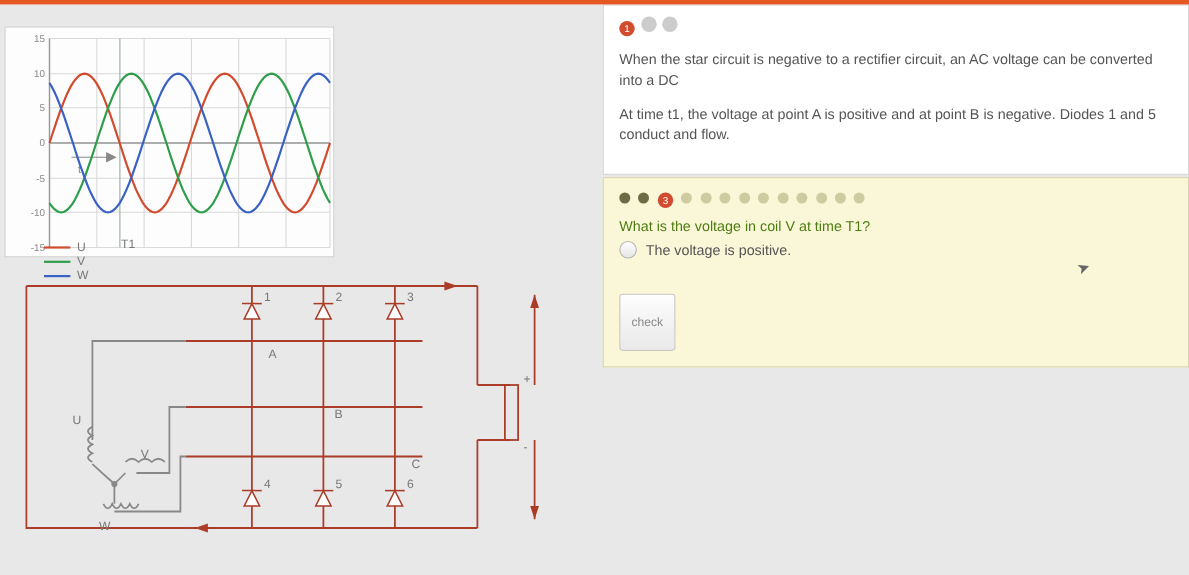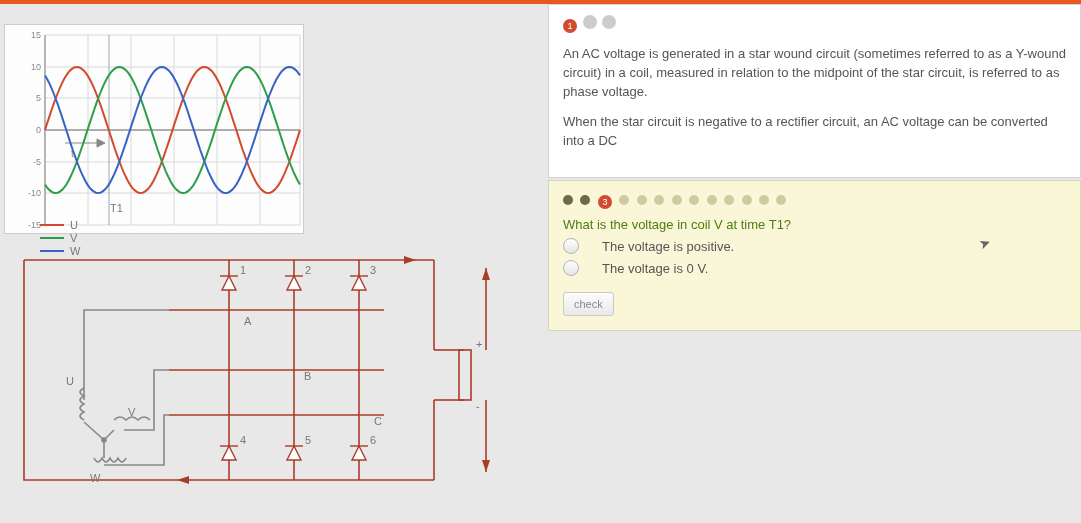--- a/index.html
+++ b/index.html
@@ -54,53 +54,53 @@
   }
   .q-nav { margin-bottom: 8px; }
   .q-dot {
     display:inline-block; width:10px; height:10px; border-radius:50%;
     background:#cfcba0; margin-right:3px;
   }
   .q-dot.fill { background:#6e6a45; }
   .q-dot.active { background:#d34b2e; color:#fff; width:14px; height:14px; line-height:14px; font-size:9px; text-align:center; }
   .q-text { font-size:13px; color:#4d7c0f; margin-bottom:2px; }
   .option {
-    display:flex; align-items:center; gap:23px;
+    display:flex; align-items:center; gap:8px;
     font-size:13px; color:#555; margin:6px 0;
   }
   .radio {
     width:16px; height:16px; border-radius:50%;
     border:1px solid #b4b4b4;
     background:linear-gradient(#fff,#e5e5e5);
     flex:0 0 auto;
   }
   .check-btn {
-    margin-top:10px;
+    margin-top:26px;
     font-size:11px; color:#888;
-    padding:5px 10px;
+    padding:19px 10px;
     border:1px solid #c8c8c8;
     background:linear-gradient(#fdfdfd,#e9e9e9);
     border-radius:3px;
     cursor:pointer;
   }
   
   .graph-box {
     position:absolute; top:4px; left:4px;
     width:300px; height:210px;
     background:#fdfdfd;
     border:1px solid #ccc;
     margin-top:20px;
   }
   .legend {
     position:absolute; top:218px; left:40px;
     font-size:11px; color:#777;
   }
   .legend div { display:flex; align-items:center; gap:6px; margin:1px 0;}
   .legend .swatch { width:24px; height:2px; }
-  .t1-label { position:absolute; top:202px; left:110px; font-size:11px; color:#777; }
+  .t1-label { position:absolute; top:216px; left:110px; font-size:11px; color:#777; }
   
   .circuit-box {
     position:absolute; top:230px; left:4px;
     width:520px; height:290px;
   }
   .cursor-arrow {
     position:absolute; right:90px; top:235px;
     font-size:14px; color:#666;
     transform:rotate(-20deg);
   }
@@ -282,22 +282,22 @@
 </div>
 
 <div class="right-panel">
 
   <div class="explanation">
     <div class="sub-nav">
       <span class="sub-dot active">1</span>
       <span class="sub-dot"></span>
       <span class="sub-dot"></span>
     </div>
-    <p>An AC voltage is generated in a star wound circuit (sometimes referred to as a Y-wound circuit) in a coil, measured in relation to the midpoint of the star circuit, is referred to as phase voltage.</p>
     <p>When the star circuit is negative to a rectifier circuit, an AC voltage can be converted into a DC</p>
+    <p>At time t1, the voltage at point A is positive and at point B is negative. Diodes 1 and 5 conduct and flow.</p>
   </div>
 
   <div class="question">
     <div class="q-nav">
       <span class="q-dot fill"></span>
       <span class="q-dot fill"></span>
       <span class="q-dot active">3</span>
       <span class="q-dot"></span>
       <span class="q-dot"></span>
       <span class="q-dot"></span>
@@ -308,22 +308,18 @@
       <span class="q-dot"></span>
       <span class="q-dot"></span>
       <span class="q-dot"></span>
     </div>
     <div class="q-text">What is the voltage in coil V at time T1?</div>
 
     <div class="option">
       <span class="radio"></span>
       <span>The voltage is positive.</span>
     </div>
-    <div class="option">
-      <span class="radio"></span>
-      <span>The voltage is 0 V.</span>
-    </div>
 
     <button class="check-btn">check</button>
   </div>
 
   <span class="cursor-arrow">➤</span>
 </div>
 
 </body></html>

